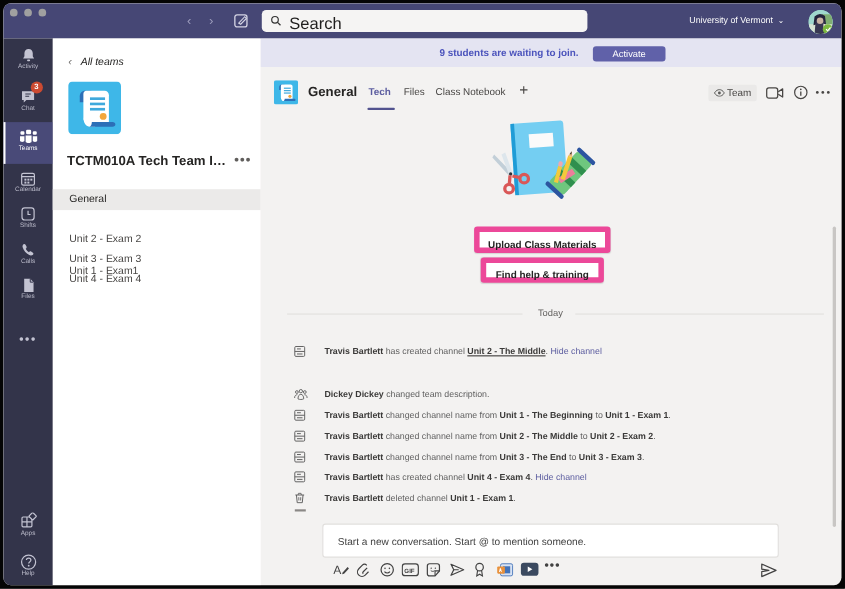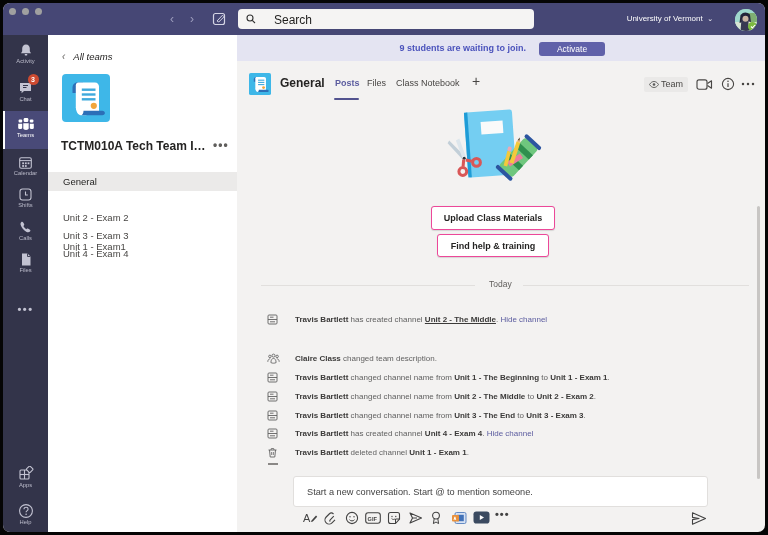--- a/index.html
+++ b/index.html
@@ -5,21 +5,21 @@
   html,body{margin:0;padding:0;background:#000;}
   *{box-sizing:border-box;font-family:"Liberation Sans",sans-serif;}
   #frame{position:relative;width:768px;height:535px;background:#050505;overflow:hidden;}
   #win{position:absolute;left:3px;top:3px;width:762px;height:529px;border-radius:7px;overflow:hidden;background:#F3F2F1;}
   .abs{position:absolute;}
   
   #titlebar{position:absolute;left:0;top:0;width:762px;height:32px;background:#464775;}
   .tl{position:absolute;top:4.5px;width:7px;height:7px;border-radius:50%;background:#a0a0a0;}
   .navarrow{position:absolute;top:9px;color:#9d9dbd;font-size:12px;line-height:14px;}
   #searchbox{position:absolute;left:235px;top:6px;width:296px;height:20px;background:#f5f4f3;border-radius:4px;}
-  #searchbox span{position:absolute;left:36px;top:4px;font-size:12px;color:#1f1e1d;text-align:right;}
+  #searchbox span{position:absolute;left:25px;top:4px;font-size:15px;color:#1f1e1d;text-align:right;}
   #orgname{position:absolute;right:52px;top:11px;font-size:8px;color:#fdfdfd;white-space:nowrap;}
   #avatar{position:absolute;left:732px;top:6px;width:22px;height:22px;border-radius:50%;overflow:hidden;background:#9fd6c9;}
   
   #rail{position:absolute;left:0;top:32px;width:45px;height:497px;background:#33344A;}
   .railitem{position:absolute;left:0;width:45px;text-align:center;color:#b3b3c8;}
   .railitem .lbl{display:block;font-size:5.8px;color:#bcbccb;margin-top:0px;}
   .railitem svg{display:block;margin:0 auto;}
   #teamsactive{position:absolute;left:0;top:76px;width:45px;height:38px;background:#494a78;}
   #teamsactive .bar{position:absolute;left:0;top:0;width:2px;height:38px;background:#fcfcfc;}
   #chatbadge{position:absolute;left:24.5px;top:39px;width:11px;height:11px;border-radius:50%;background:#CC4A31;color:#fff;font-size:7px;line-height:11px;text-align:center;font-weight:bold;}
@@ -42,21 +42,21 @@
   #chtitle{position:absolute;left:43px;top:15px;font-size:12px;font-weight:bold;color:#252423;}
   .tab{position:absolute;top:17px;font-size:9px;color:#484644;}
   #tabposts{left:98px;color:#5b5c9f;font-weight:bold;}
   #tabunderline{position:absolute;left:97px;top:37px;width:25px;height:2px;background:#52538f;border-radius:1px;}
   #tabplus{position:absolute;left:235px;top:12px;font-size:14px;color:#484644;font-weight:normal;}
   #teampill{position:absolute;left:407px;top:16px;width:44px;height:15px;background:#eae9e8;border-radius:2px;color:#484644;font-size:9px;line-height:15px;text-align:center;}
   .hicon{position:absolute;top:16px;color:#484644;}
   
   #posts{position:absolute;left:234px;top:102px;width:528px;height:368px;background:#F3F2F1;}
   #illus{position:absolute;left:200px;top:0px;}
-  .bigbtn{position:absolute;background:#fff;border:1px solid #ec4899;border-radius:3px;box-shadow:0 0.5px 1px rgba(0,0,0,0.12);font-size:9px;font-weight:bold;color:#252423;text-align:center;}
+  .bigbtn{position:absolute;background:#fff;border:5px solid #ec4899;border-radius:3px;box-shadow:0 0.5px 1px rgba(0,0,0,0.12);font-size:9px;font-weight:bold;color:#252423;text-align:center;}
   #btn1{left:194px;top:101px;width:124px;height:24px;line-height:23px;}
   #btn2{left:200px;top:129px;width:112px;height:23px;line-height:22px;}
   #todayrow{position:absolute;left:24px;top:174px;width:488px;height:12px;}
   #todayrow .line{position:absolute;top:6px;height:1px;background:#e1dfdd;}
   #todayrow .txt{position:absolute;left:222px;top:0;font-size:8.5px;color:#605e5c;background:#F3F2F1;padding:0 6px;}
   .evrow{position:absolute;left:58px;width:460px;height:19px;font-size:8px;color:#616161;line-height:19px;white-space:nowrap;}
   .evrow b{color:#3b3a39;font-weight:bold;}
   .evrow .hc{color:#5b5c9f;}
   .evrow svg{position:absolute;left:-28px;top:4px;}
   #trashdash{position:absolute;left:31px;top:358px;width:10px;height:1.5px;background:#8a8886;}
@@ -219,21 +219,21 @@
       <path d="M10.5 13.5 C10.5 10.5 12.7 8.5 15.5 8.5 L21 8.5 L21 19 L10.5 19 Z" fill="#2c6fb7"></path>
       <path d="M16.3 8.5 L33 8.5 C35.3 8.5 37 10.2 37 12.5 L37 37 L17.5 37 C15 37 13.8 35.2 13.8 33.4 L13.8 11.5 C13.8 9.8 14.9 8.5 16.3 8.5 Z" fill="#ffffff"></path>
       <rect x="19.8" y="14.5" width="13.7" height="2.4" fill="#3fa9dc"></rect>
       <rect x="19.8" y="19.3" width="13.7" height="2.4" fill="#3fa9dc"></rect>
       <rect x="19.8" y="24.1" width="13.7" height="2.4" fill="#3fa9dc"></rect>
       <circle cx="31.8" cy="31.8" r="3.1" fill="#f2a63b"></circle>
       <path d="M13.8 32 C13.8 38 16 41.3 20 41.3 L24.5 41.3 L24.5 34 L13.8 34 Z" fill="#ffffff"></path>
       <path d="M21.5 36.8 L40.2 36.8 C42 36.8 42.9 37.9 42.9 39 C42.9 40.2 42 41.3 40.2 41.3 L19.5 41.3 C20.8 40.3 21.5 38.8 21.5 36.8 Z" fill="#2c6fb7"></path>
     </svg>
     <div id="chtitle">General</div>
-    <span class="tab" id="tabposts">Posts</span>
+    <span class="tab" id="tabposts">Tech</span>
     <span class="tab" style="left:130px;">Files</span>
     <span class="tab" style="left:159px;">Class Notebook</span>
     <div id="tabunderline"></div>
     <span id="tabplus">+</span>
     <div id="teampill">
       <svg class="abs" style="left:5px;top:4px;" width="10" height="7" viewBox="0 0 10 7">
         <path d="M0.5 3.5 C2 1.2 3.5 0.5 5 0.5 C6.5 0.5 8 1.2 9.5 3.5 C8 5.8 6.5 6.5 5 6.5 C3.5 6.5 2 5.8 0.5 3.5 Z" fill="none" stroke="#5a5a58" stroke-width="0.9"></path>
         <circle cx="5" cy="3.5" r="1.3" fill="#5a5a58"></circle>
       </svg>
       <span style="margin-left:12px;">Team</span>
@@ -294,21 +294,21 @@
             <line x1="3" y1="3.2" x2="6.5" y2="3.2" stroke="#616161" stroke-width="0.9"></line>
             <line x1="3" y1="7.8" x2="8" y2="7.8" stroke="#616161" stroke-width="0.9"></line>
           </svg><b>Travis Bartlett</b> has created channel <b style="text-decoration:underline;">Unit 2 - The Middle</b>. <span class="hc">Hide channel</span></div>
     <div class="evrow" style="top:243.5px;"><svg width="13" height="11" viewBox="0 0 13 11">
             <circle cx="2.9" cy="3.4" r="1.25" fill="none" stroke="#616161" stroke-width="0.85"></circle>
             <circle cx="10.1" cy="3.4" r="1.25" fill="none" stroke="#616161" stroke-width="0.85"></circle>
             <circle cx="6.5" cy="2.6" r="1.5" fill="none" stroke="#616161" stroke-width="0.85"></circle>
             <path d="M0.8 8.8 C0.8 6.8 2 5.8 3.3 5.8" fill="none" stroke="#616161" stroke-width="0.85"></path>
             <path d="M12.2 8.8 C12.2 6.8 11 5.8 9.7 5.8" fill="none" stroke="#616161" stroke-width="0.85"></path>
             <path d="M3.9 9.6 C3.9 6.9 5 5.5 6.5 5.5 C8 5.5 9.1 6.9 9.1 9.6 C7.4 10.4 5.6 10.4 3.9 9.6 Z" fill="none" stroke="#616161" stroke-width="0.85"></path>
-          </svg><b>Claire Class</b> changed team description.</div>
+          </svg><b>Dickey Dickey</b> changed team description.</div>
     <div class="evrow" style="top:262.5px;"><svg width="11" height="11" viewBox="0 0 11 11">
             <rect x="1" y="1" width="9" height="9" rx="1" fill="none" stroke="#616161" stroke-width="0.9"></rect>
             <line x1="1" y1="5.5" x2="10" y2="5.5" stroke="#616161" stroke-width="0.9"></line>
             <line x1="3" y1="3.2" x2="6.5" y2="3.2" stroke="#616161" stroke-width="0.9"></line>
             <line x1="3" y1="7.8" x2="8" y2="7.8" stroke="#616161" stroke-width="0.9"></line>
           </svg><b>Travis Bartlett</b> changed channel name from <b>Unit 1 - The Beginning</b> to <b>Unit 1 - Exam 1</b>.</div>
     <div class="evrow" style="top:281.5px;"><svg width="11" height="11" viewBox="0 0 11 11">
             <rect x="1" y="1" width="9" height="9" rx="1" fill="none" stroke="#616161" stroke-width="0.9"></rect>
             <line x1="1" y1="5.5" x2="10" y2="5.5" stroke="#616161" stroke-width="0.9"></line>
             <line x1="3" y1="3.2" x2="6.5" y2="3.2" stroke="#616161" stroke-width="0.9"></line>

